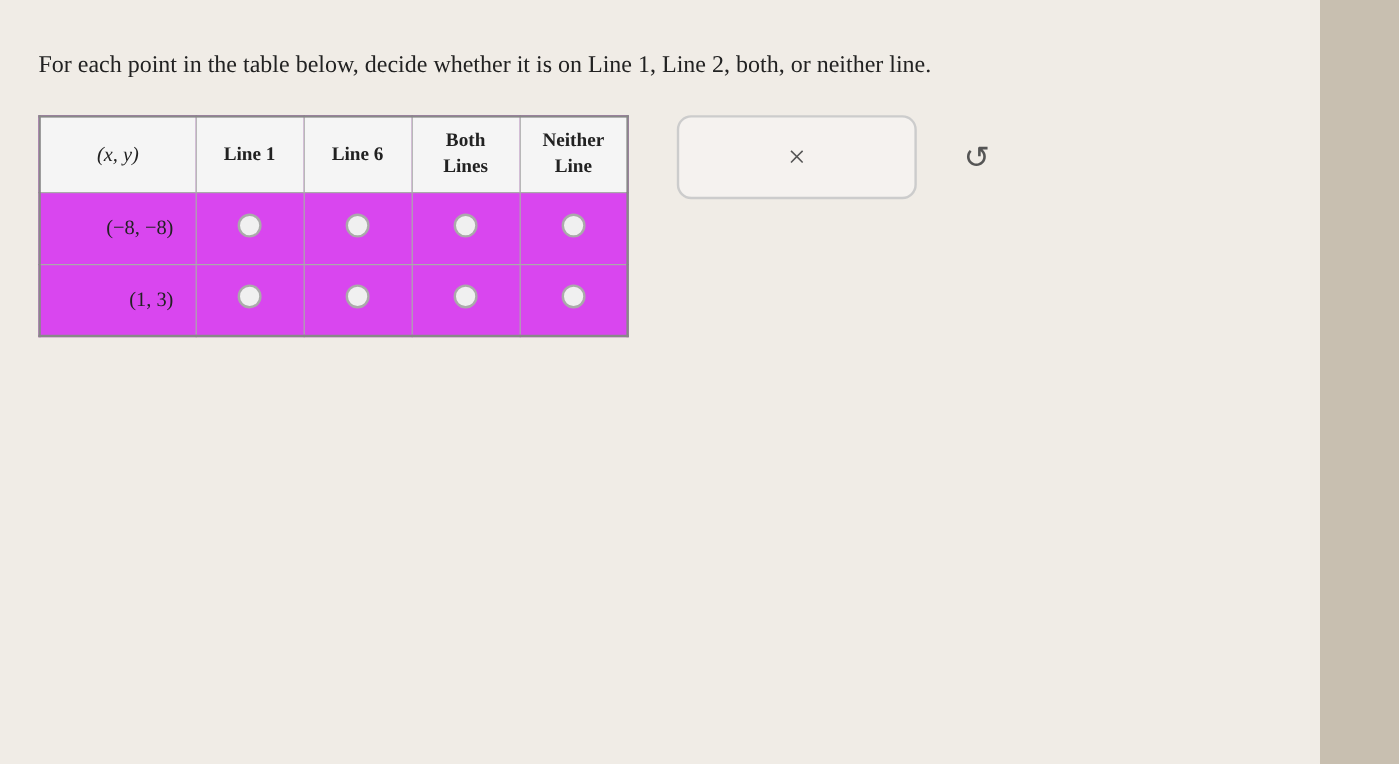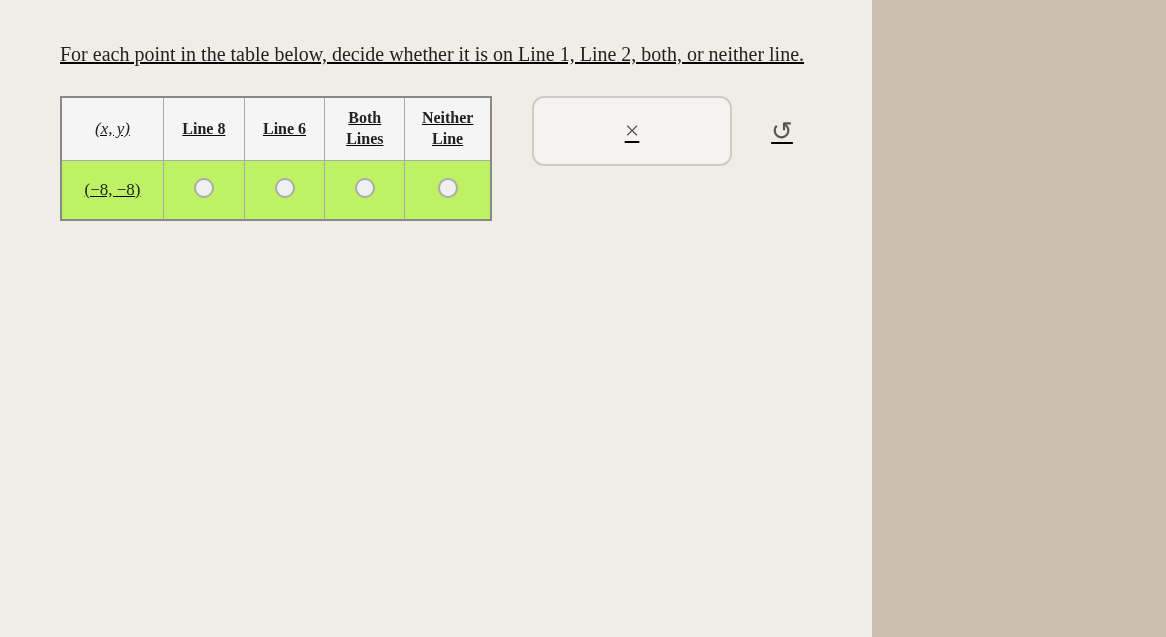--- a/index.html
+++ b/index.html
@@ -10,25 +10,24 @@
       width: 1166px;
       height: 637px;
       overflow: hidden;
       display: flex;
       align-items: flex-start;
       justify-content: flex-start;
     }
 
     .main-content {
       background: #f0ece6;
-      width: 872px;
+      width: 1100px;
       min-height: 637px;
-      padding: 40px 60px;
+      padding: 40px 32px;
       position: relative;
-      text-decoration: underline;
     }
 
     .instruction-text {
       font-size: 20px;
       color: #222;
       margin-bottom: 28px;
       line-height: 1.4;
     }
 
     .equations {
@@ -54,21 +53,21 @@
 
     
     .table-wrapper {
       display: flex;
       align-items: flex-start;
       gap: 40px;
     }
 
     table {
       border-collapse: collapse;
-      background: #bef264;
+      background: #d946ef;
       border: 2px solid #888;
     }
 
     th, td {
       border: 1.5px solid #aaa;
       padding: 0;
       text-align: center;
       vertical-align: middle;
     }
 
@@ -101,21 +100,21 @@
     td {
       padding: 0;
       height: 60px;
       width: 100px;
     }
 
     td.point-cell {
       font-size: 17px;
       color: #222;
       padding: 0 18px;
-      text-align: center;
+      text-align: right;
       width: 130px;
     }
 
     td.radio-cell {
       width: 90px;
       text-align: center;
     }
 
     .radio-circle {
       display: inline-block;
@@ -170,38 +169,45 @@
 
 
   <div class="table-wrapper">
     <table>
       <thead>
         <tr>
           <th class="xy-header">
             <span>(x, y)</span>
           </th>
           <th>
-            <span>Line 8</span>
+            <span>Line 1</span>
           </th>
           <th>
             <span>Line 6</span>
           </th>
           <th class="both-lines">Both<br>Lines</th>
           <th class="neither-line">Neither<br>Line</th>
         </tr>
       </thead>
       <tbody id="table-body">
 
       <tr>
             <td class="point-cell">(−8, −8)</td>
             <td class="radio-cell"><span class="radio-circle"></span></td>
             <td class="radio-cell"><span class="radio-circle"></span></td>
             <td class="radio-cell"><span class="radio-circle"></span></td>
             <td class="radio-cell"><span class="radio-circle"></span></td>
           </tr>
+          <tr>
+            <td class="point-cell">(1, 3)</td>
+            <td class="radio-cell"><span class="radio-circle"></span></td>
+            <td class="radio-cell"><span class="radio-circle"></span></td>
+            <td class="radio-cell"><span class="radio-circle"></span></td>
+            <td class="radio-cell"><span class="radio-circle"></span></td>
+          </tr>
         </tbody>
     </table>
 
     <div class="btn-row">
       <div class="btn-x">
         <span>×</span>
       </div>
       <div class="btn-undo">
         <span>↺</span>
       </div>

